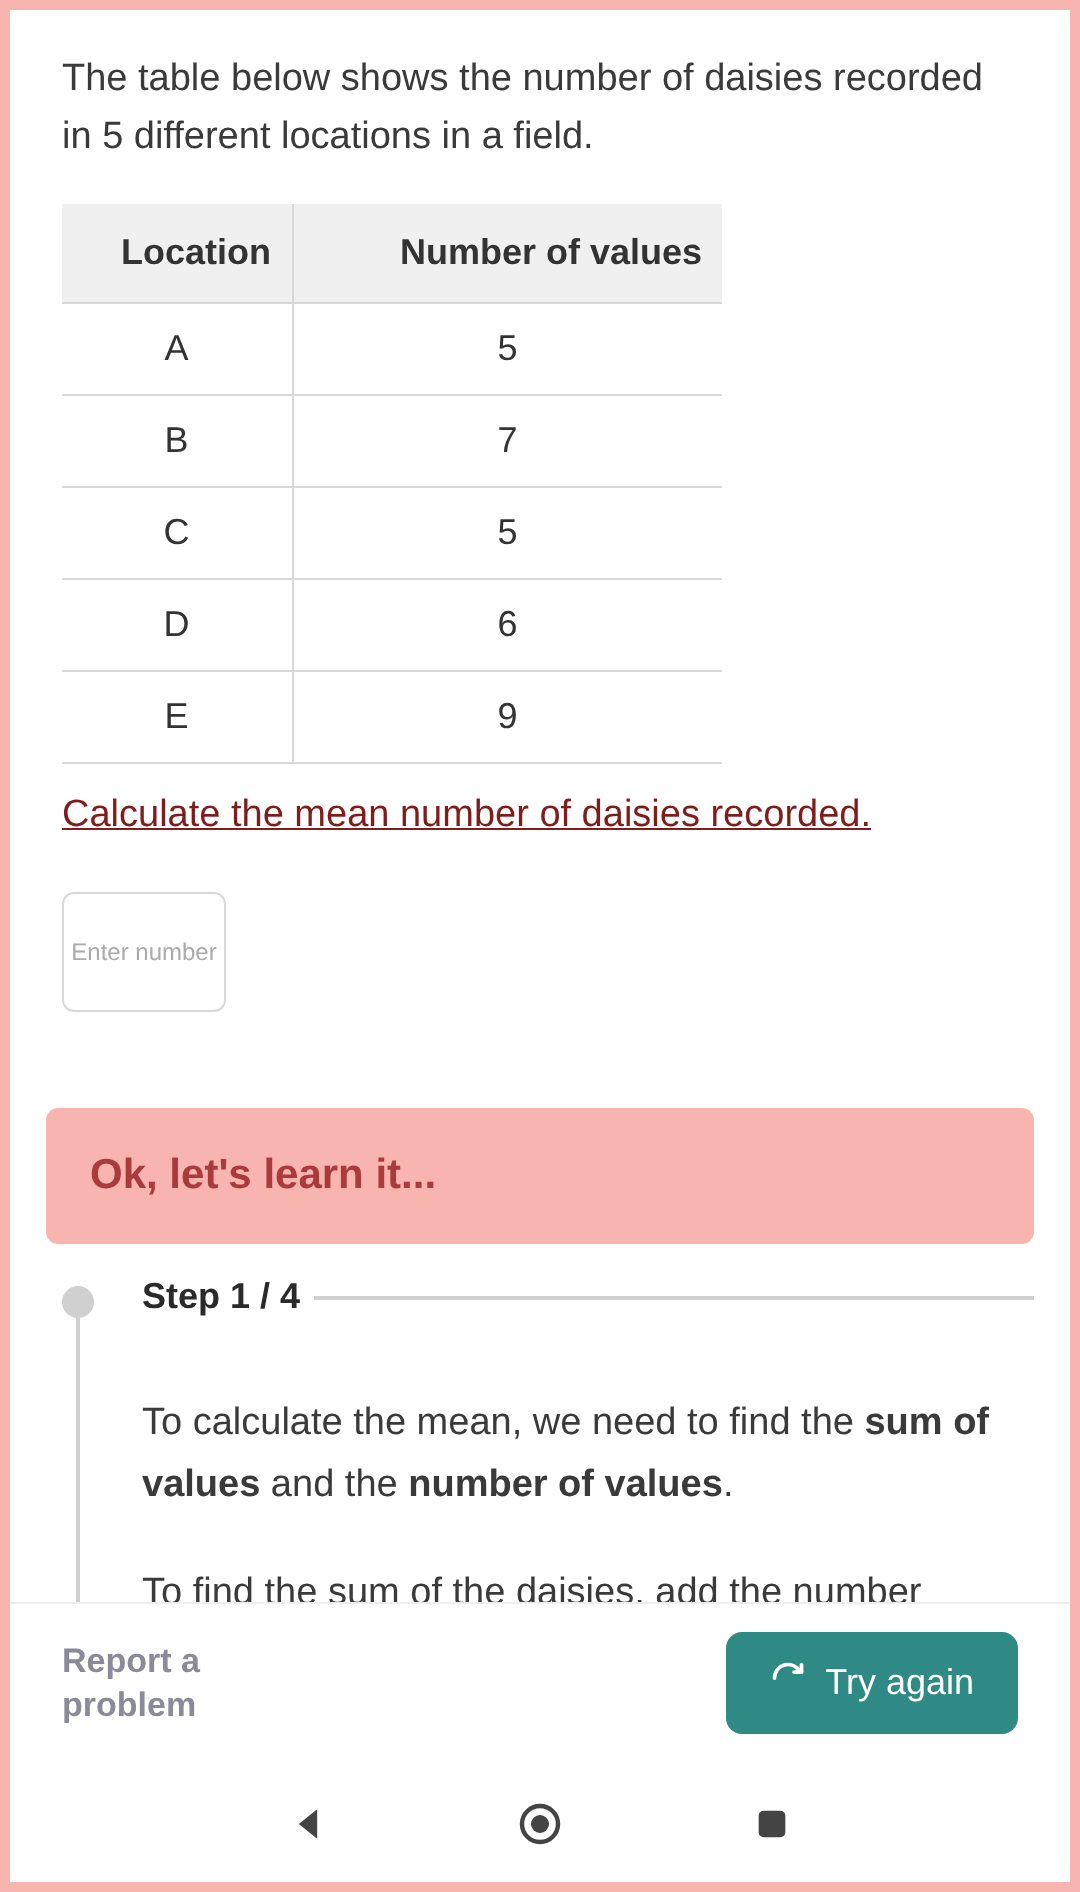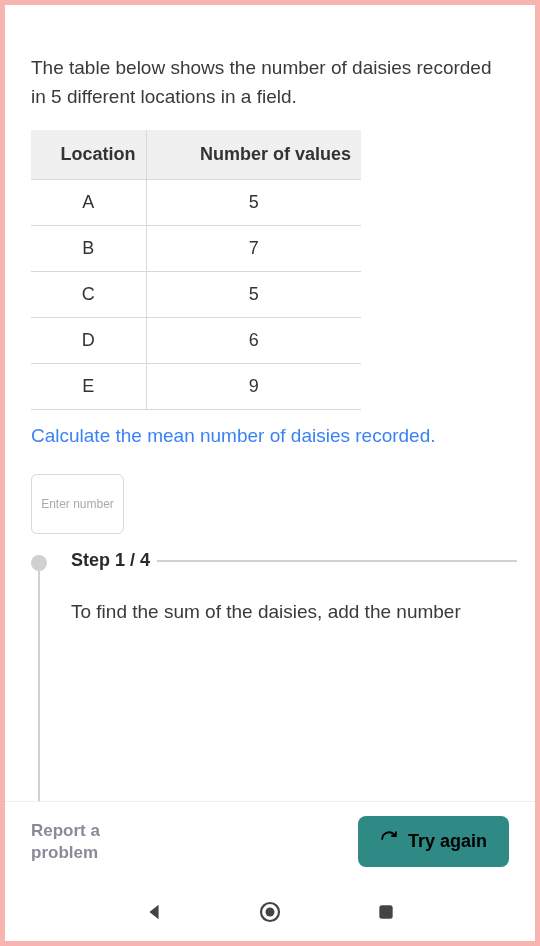--- a/index.html
+++ b/index.html
@@ -1,40 +1,40 @@
 <!DOCTYPE html>
 <html><head>
 <meta charset="utf-8">
 <style>
   * { box-sizing: border-box; margin: 0; padding: 0; }
   html, body { width: 540px; height: 946px; font-family: -apple-system, BlinkMacSystemFont, "Segoe UI", Arial, sans-serif; background: #fff; overflow: hidden; }
   .outer { width: 540px; height: 946px; border: 5px solid #f8b5b0; position: relative; display: flex; flex-direction: column; }
   .scroll-area { flex: 1; overflow: hidden; padding: 0 0 0 0; position: relative; }
-  .content { padding: 8px 26px 0 26px; margin-top: 28px; }
+  .content { padding: 8px 26px 0 26px; }
   .question-intro { font-size: 19px; color: #3a3a3a; line-height: 1.55; margin-bottom: 18px; margin-top: 12px; }
   table.daisy { border-collapse: collapse; width: 330px; margin-bottom: 12px; }
   table.daisy th { background: #f0f0f0; font-weight: 700; font-size: 18px; color: #333; padding: 14px 10px; text-align: right; border-bottom: 1px solid #d8d8d8; }
   table.daisy th:first-child { border-right: 1px solid #d8d8d8; width: 115px; }
   table.daisy td { font-size: 18px; color: #333; padding: 12px 10px; text-align: center; border-bottom: 1px solid #d8d8d8; }
   table.daisy td:first-child { border-right: 1px solid #d8d8d8; }
-  .question-calc { font-size: 19px; color: #3b82f6; line-height: 1.5; margin-bottom: 24px; }
-  .answer-input { width: 93px; height: 60px; border: 1.5px solid #d8d8d8; border-radius: 6px; text-align: center; font-size: 12px; color: #aaa; display: flex; align-items: center; justify-content: center; background: #fff; }
+  .question-calc { font-size: 19px; color: #7f1d1d; line-height: 1.5; margin-bottom: 24px; text-decoration: underline; }
+  .answer-input { width: 82px; height: 60px; border: 1.5px solid #d8d8d8; border-radius: 6px; text-align: center; font-size: 12px; color: #aaa; display: flex; align-items: center; justify-content: center; background: #fff; }
   .learn-banner { margin: 48px 18px 0 18px; background: #f8b5b0; color: #aa3a3c; font-weight: 700; font-size: 21px; padding: 22px 22px; border-radius: 6px; }
   .steps-wrap { margin: 16px 18px 0 26px; position: relative; }
   .timeline-dot { position: absolute; left: 0; top: 5px; width: 16px; height: 16px; border-radius: 50%; background: #d0d0d0; }
   .timeline-line { position: absolute; left: 7px; top: 21px; width: 2px; height: 500px; background: #d0d0d0; }
   .step-content { margin-left: 40px; }
-  .step-header { display: flex; align-items: center; gap: 7px; margin-bottom: 26px; }
+  .step-header { display: flex; align-items: center; gap: 7px; margin-bottom: 38px; }
   .step-label { font-weight: 700; font-size: 18px; color: #2a2a2a; white-space: nowrap; }
   .step-bar { flex: 1; height: 2px; background: #d0d0d0; }
   .step-text { font-size: 19px; color: #3a3a3a; line-height: 1.6; margin-bottom: 24px; }
   .step-text b { font-weight: 700; }
   .footer { border-top: 1px solid #eee; padding: 14px 26px 16px 26px; display: flex; align-items: center; justify-content: space-between; background: #fff; }
   .report-link { font-size: 17px; font-weight: 700; color: #8a8a98; text-decoration: underline; line-height: 1.25; }
-  .try-btn { background: #2f8a86; color: #000000; border: none; border-radius: 8px; padding: 14px 22px; font-size: 18px; font-weight: 700; display: flex; align-items: center; gap: 10px; cursor: pointer; }
+  .try-btn { background: #2f8a86; color: #ffffff; border: none; border-radius: 8px; padding: 14px 22px; font-size: 18px; font-weight: 400; display: flex; align-items: center; gap: 10px; cursor: pointer; }
   .try-btn svg { width: 18px; height: 18px; }
   .navbar { height: 58px; background: #fff; display: flex; align-items: center; justify-content: center; gap: 90px; }
   .nav-icon { width: 26px; height: 26px; display: flex; align-items: center; justify-content: center; color: #444; }
 </style>
 </head>
 <body>
 
 <div class="outer">
 
   <div class="scroll-area">
@@ -72,29 +72,33 @@
         </tbody>
       </table>
 
       <p class="question-calc">Calculate the mean number of daisies recorded.</p>
 
       <div class="answer-input">
         <span>Enter number</span>
       </div>
     </div>
 
+    <div class="learn-banner">Ok, let's learn it...</div>
 
     <div class="steps-wrap">
       <div class="timeline-dot"></div>
       <div class="timeline-line"></div>
       <div class="step-content">
         <div class="step-header">
           <span class="step-label">Step 1 / 4</span>
           <div class="step-bar"></div>
         </div>
+        <p class="step-text">
+          <span>To calculate the mean, we need to find the </span><b>sum of values</b><span> and the </span><b>number of values</b><span>.</span>
+        </p>
         <p class="step-text">To find the sum of the daisies, add the number</p>
       </div>
     </div>
   </div>
 
   <div class="footer">
     <a class="report-link">
       <span style="display:inline-block; max-width:90px;">Report a problem</span>
     </a>
     <button class="try-btn">

